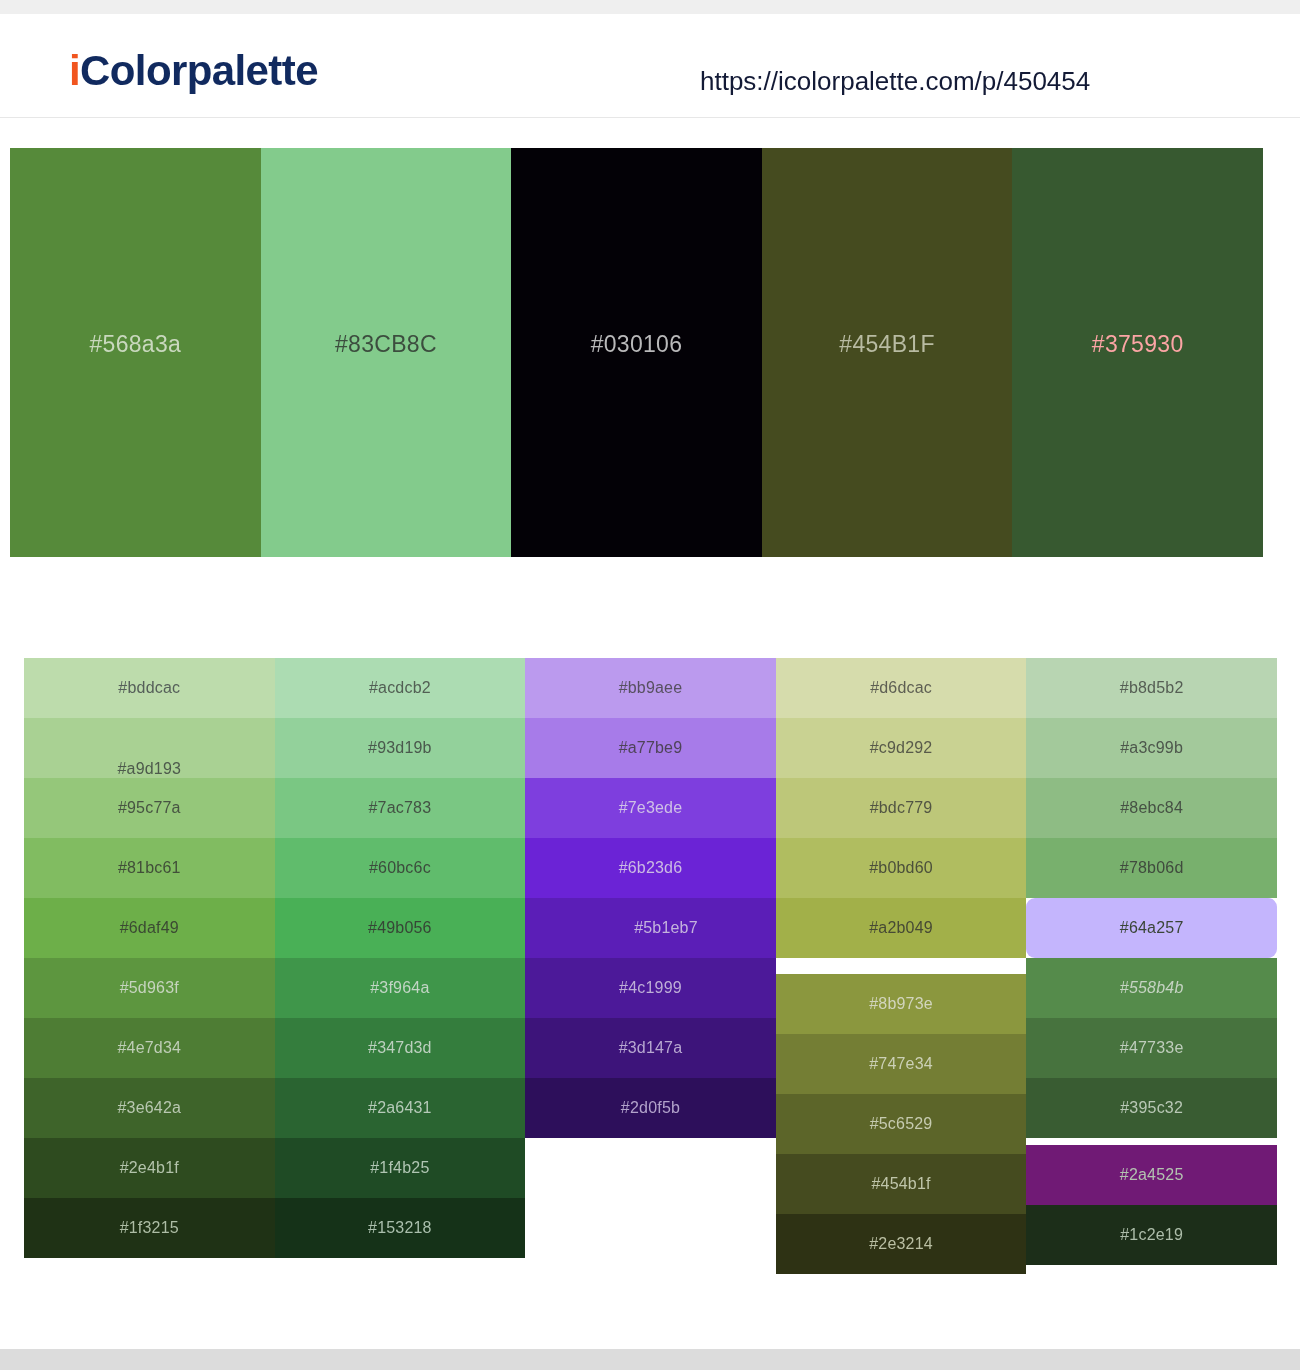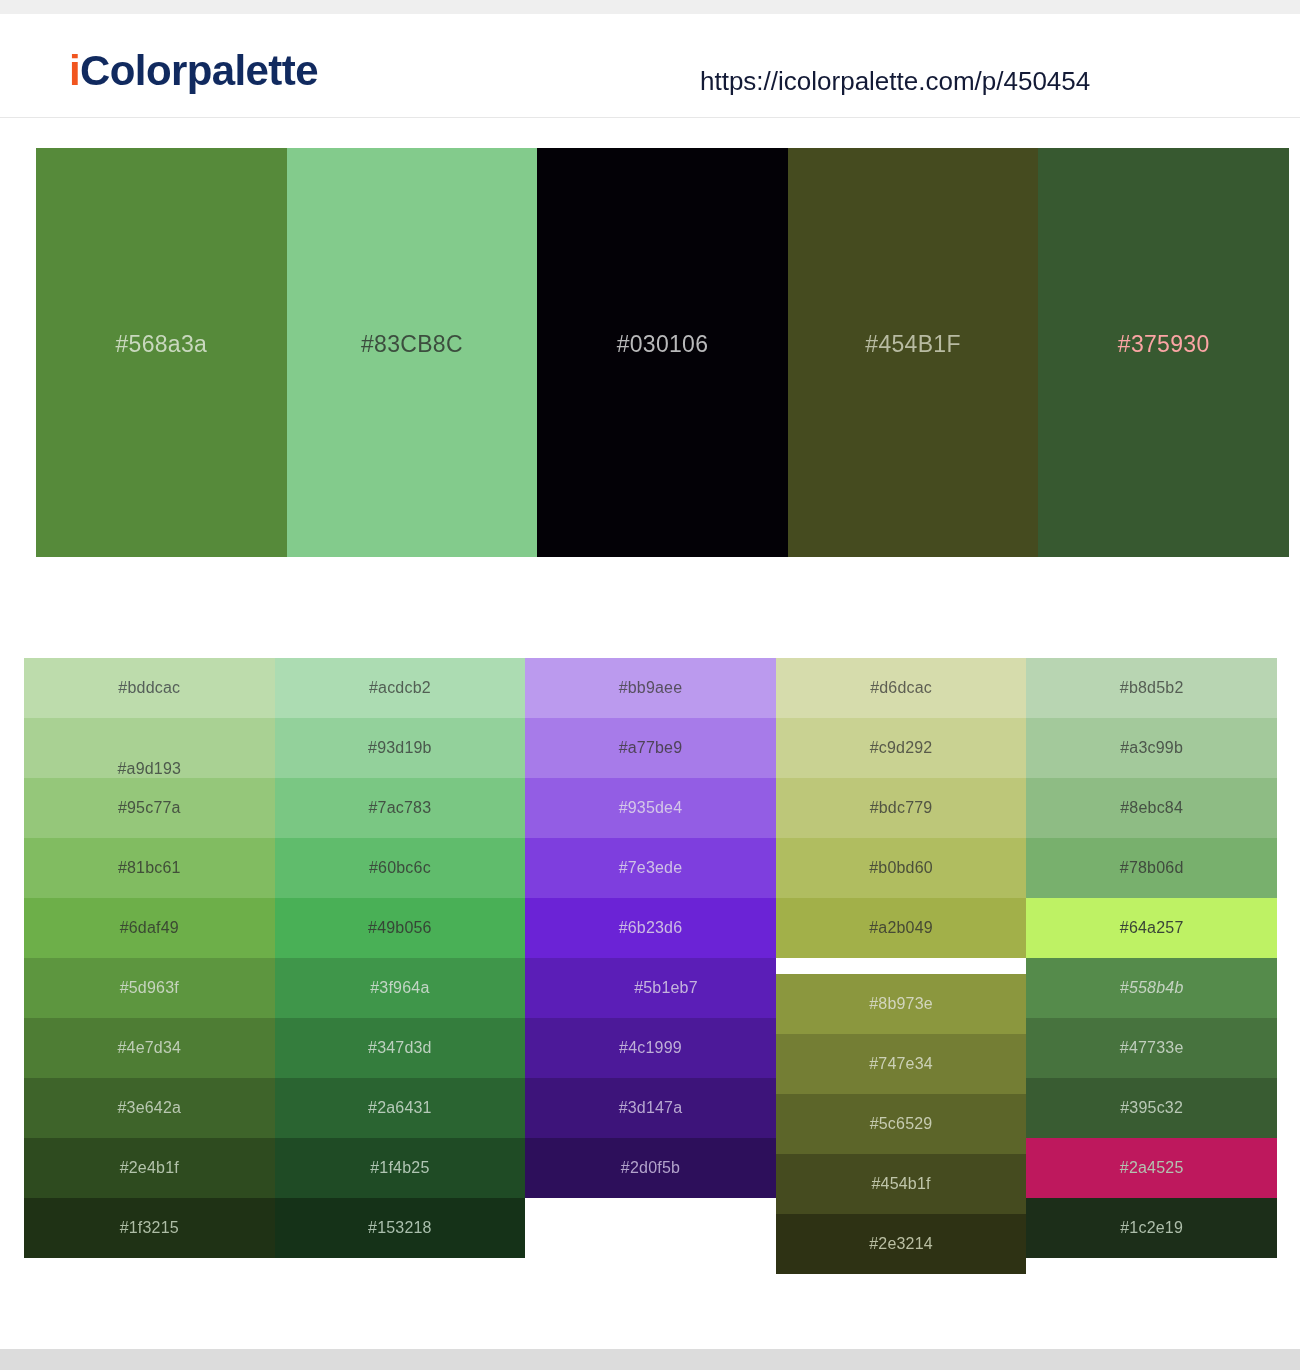--- a/index.html
+++ b/index.html
@@ -53,21 +53,21 @@
     top: 52px;
     font-size: 26px;
     color: #131a36;
     white-space: nowrap;
     font-family: "Liberation Sans", sans-serif;
   }
 
   
   .palette-strip {
     position: absolute;
-    left: 36px;
+    left: 10px;
     top: 134px;
     width: 1253px;
     height: 409px;
     display: flex;
   }
   .palette-swatch {
     flex: 1 1 0;
     position: relative;
     display: flex;
     align-items: center;
@@ -207,23 +207,20 @@
           <span style="color: rgb(170, 191, 173);">#153218</span>
         </div>
       </div>
       <div class="shade-col">
         <div class="shade-cell" style="background: rgb(187, 154, 238);">
           <span style="color: rgb(87, 80, 96);">#bb9aee</span>
         </div>
         <div class="shade-cell" style="background: rgb(167, 123, 233);">
           <span style="color: rgb(78, 67, 88);">#a77be9</span>
         </div>
-        <div class="shade-cell" style="background: rgb(147, 93, 228);">
-          <span style="color: rgb(212, 199, 232);">#935de4</span>
-        </div>
         <div class="shade-cell" style="background: rgb(126, 62, 222);">
           <span style="color: rgb(207, 192, 230);">#7e3ede</span>
         </div>
         <div class="shade-cell" style="background: rgb(107, 35, 214);">
           <span style="color: rgb(203, 186, 227);">#6b23d6</span>
         </div>
         <div class="shade-cell" style="background: rgb(91, 30, 183); padding-left: 31px;">
           <span style="color: rgb(196, 179, 221);">#5b1eb7</span>
         </div>
         <div class="shade-cell" style="background: rgb(76, 25, 153);">
@@ -274,33 +271,33 @@
         </div>
         <div class="shade-cell" style="background: rgb(163, 201, 155);">
           <span style="color: rgb(77, 87, 76);">#a3c99b</span>
         </div>
         <div class="shade-cell" style="background: rgb(142, 188, 132);">
           <span style="color: rgb(70, 81, 68);">#8ebc84</span>
         </div>
         <div class="shade-cell" style="background: rgb(120, 176, 109);">
           <span style="color: rgb(64, 75, 62);">#78b06d</span>
         </div>
-        <div class="shade-cell" style="background: #bef264;">
+        <div class="shade-cell" style="background: #c4b5fd; border-radius: 9px;">
           <span style="color: rgb(58, 69, 55);">#64a257</span>
         </div>
         <div class="shade-cell" style="background: rgb(85, 139, 75); font-style: italic;">
           <span style="color: rgb(197, 211, 194);">#558b4b</span>
         </div>
         <div class="shade-cell" style="background: rgb(71, 115, 62);">
           <span style="color: rgb(191, 205, 188);">#47733e</span>
         </div>
         <div class="shade-cell" style="background: rgb(57, 92, 50);">
           <span style="color: rgb(185, 200, 182);">#395c32</span>
         </div>
-        <div class="shade-cell" style="background: #be185d;">
+        <div class="shade-cell" style="background: #701a75; margin-top: 7px;">
           <span style="color: rgb(179, 194, 176);">#2a4525</span>
         </div>
         <div class="shade-cell" style="background: rgb(28, 46, 25);">
           <span style="color: rgb(173, 189, 170);">#1c2e19</span>
         </div>
       </div>
     </div>
 
 </div>
 

